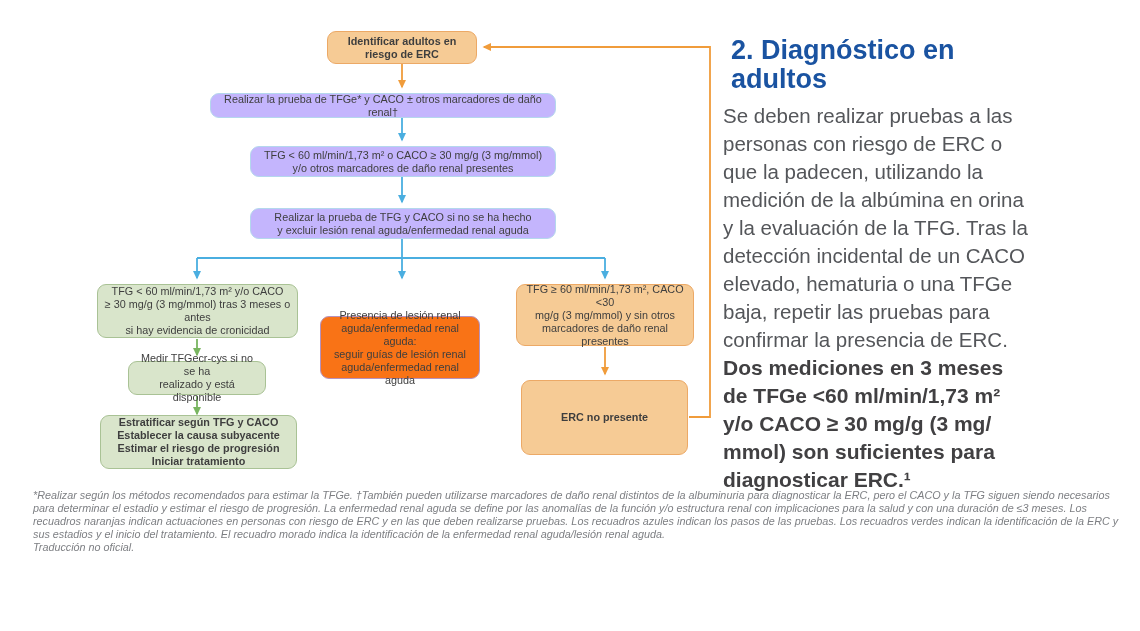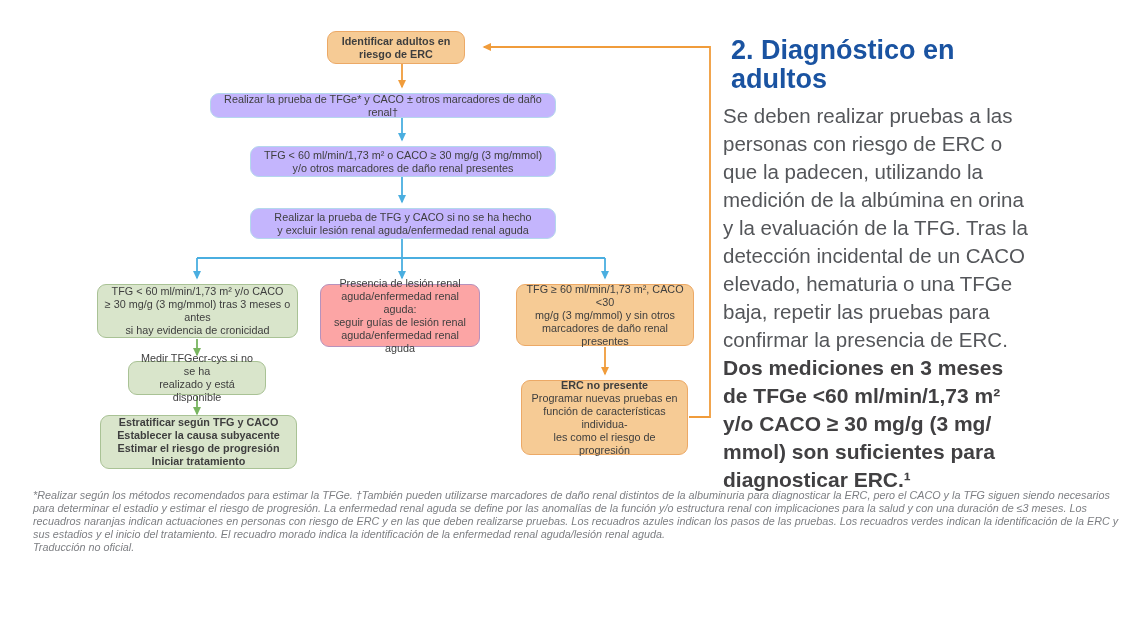--- a/index.html
+++ b/index.html
@@ -16,23 +16,23 @@
     position:absolute;box-sizing:border-box;
     display:flex;flex-direction:column;align-items:center;justify-content:center;
     text-align:center;white-space:pre-line;
     font-size:10.8px;line-height:13px;color:#3e3e3e;
     border-radius:9px;padding:3px 6px;
   }
   .box .b-title{font-weight:700;}
   .orange{background:#f6cb95;border:1px solid #eca966;}
   .blue{background:#c4b5fd;border:1px solid #b4d7ed;}
   .green{background:#d9e5cb;border:1px solid #a9c295;}
-  .purple{background:#fca5a5;border:1px solid #b692bd;}
+  .purple{background:#f97316;border:1px solid #b692bd;margin-top:32px;}
   .bold{font-weight:700;}
-  #box-identify      {left:327px;top:31px; width:138px;height:33px;}
+  #box-identify      {left:327px;top:31px; width:150px;height:33px;}
   #box-test          {left:210px;top:93px; width:346px;height:25px;}
   #box-low           {left:250px;top:146px;width:306px;height:31px;}
   #box-retest        {left:250px;top:208px;width:306px;height:31px;}
   #box-ckd           {left:97px; top:284px;width:201px;height:54px;}
   #box-aki           {left:320px;top:284px;width:160px;height:63px;}
   #box-normal        {left:516px;top:284px;width:178px;height:62px;}
   #box-cys           {left:128px;top:361px;width:138px;height:34px;}
   #box-stratify      {left:100px;top:415px;width:197px;height:54px;}
   #box-nockd         {left:521px;top:380px;width:167px;height:75px;}
   
@@ -118,23 +118,21 @@
 
   <div id="box-cys" class="box green">Medir TFGecr-cys si no se ha
 realizado y está disponible</div>
 
   <div id="box-stratify" class="box green bold">Estratificar según TFG y CACO
 Establecer la causa subyacente
 Estimar el riesgo de progresión
 Iniciar tratamiento</div>
 
   <div id="box-nockd" class="box orange">
-    <span class="b-title">ERC no presente</span><span>Programar nuevas pruebas en
-función de características individua-
-les como el riesgo de progresión</span>
+    <span class="b-title">ERC no presente</span>
   </div>
 
   <div id="right-col">
     <h1 id="section-title">2. Diagnóstico en
 adultos</h1>
     <div id="section-body">Se deben realizar pruebas a las
 personas con riesgo de ERC o
 que la padecen, utilizando la
 medición de la albúmina en orina
 y la evaluación de la TFG. Tras la

